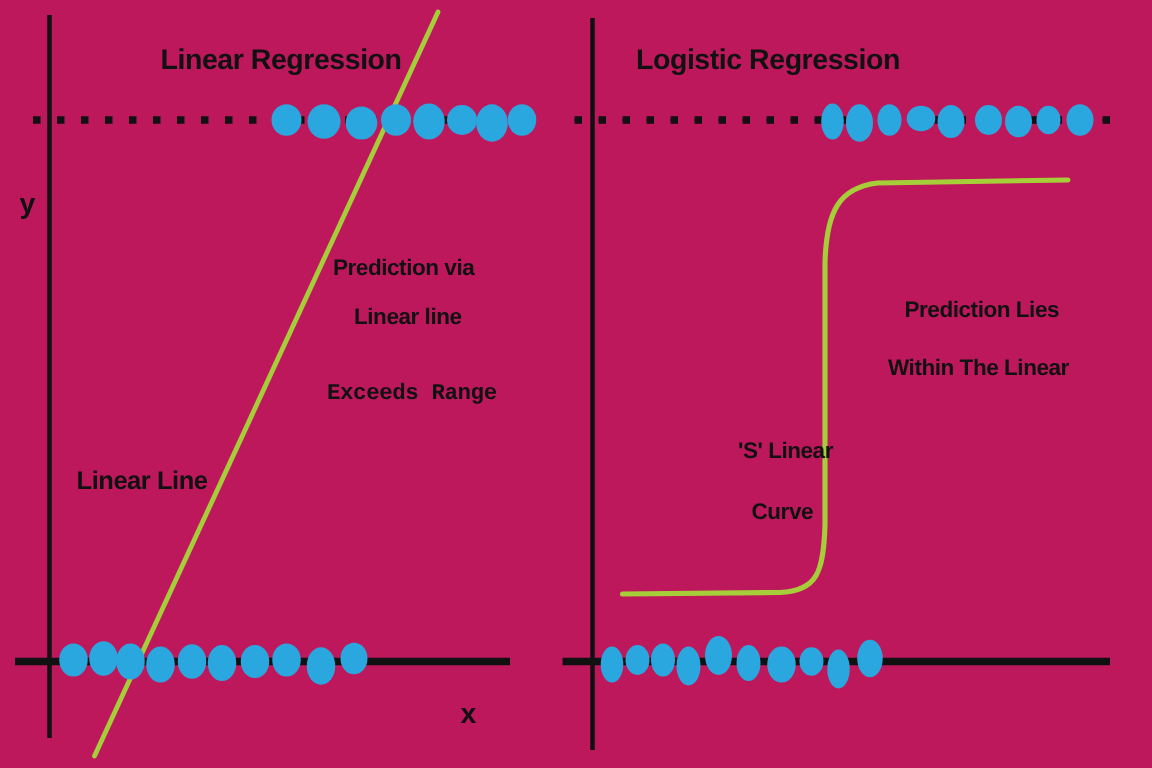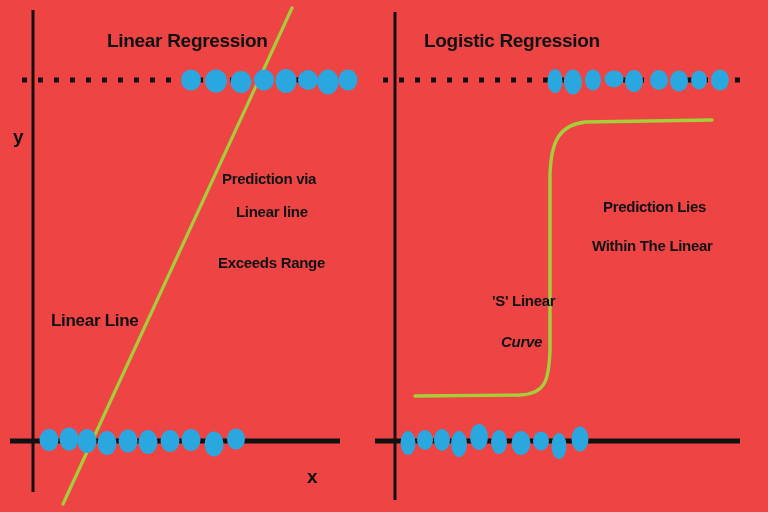--- a/index.html
+++ b/index.html
@@ -10,21 +10,21 @@
   body {
     width: 768px;
     height: 512px;
     font-family: "Liberation Sans", sans-serif;
     overflow: hidden;
   }
   #figure {
     position: relative;
     width: 768px;
     height: 512px;
-    background: #ef4444;
+    background: #be185d;
   }
   #figure svg {
     position: absolute;
     top: 0;
     left: 0;
   }
   .lbl {
     position: absolute;
     color: #111111;
     font-weight: bold;
@@ -120,25 +120,25 @@
   </svg>
 
   <div class="lbl title-lbl" style="left:107px; top:31px;">Linear Regression</div>
 
   <div class="lbl axis-lbl" style="left:13px; top:127px;">y</div>
 
   <div class="lbl axis-lbl" style="left:307px; top:467px;">x</div>
 
   <div class="lbl note-lbl" style="left:222px; top:171px;">Prediction via</div>
   <div class="lbl note-lbl" style="left:236px; top:204px;">Linear line</div>
-  <div class="lbl note-lbl" style="left:218px; top:255px;">Exceeds Range</div>
+  <div class="lbl note-lbl" style="left:218px; top:255px;font-family:Liberation Mono, monospace;">Exceeds Range</div>
 
   <div class="lbl small-lbl" style="left:51px; top:312px;">Linear Line</div>
 
   <div class="lbl title-lbl" style="left:424px; top:31px;">Logistic Regression</div>
 
   <div class="lbl note-lbl" style="left:603px; top:199px;">Prediction Lies</div>
   <div class="lbl note-lbl" style="left:592px; top:238px;">Within The Linear</div>
 
   <div class="lbl note-lbl" style="left:492px; top:293px;">'S' Linear</div>
-  <div class="lbl note-lbl" style="left:501px; top:334px;font-style:italic;">Curve</div>
+  <div class="lbl note-lbl" style="left:501px; top:334px;">Curve</div>
 
 </div>
 
 </body></html>

